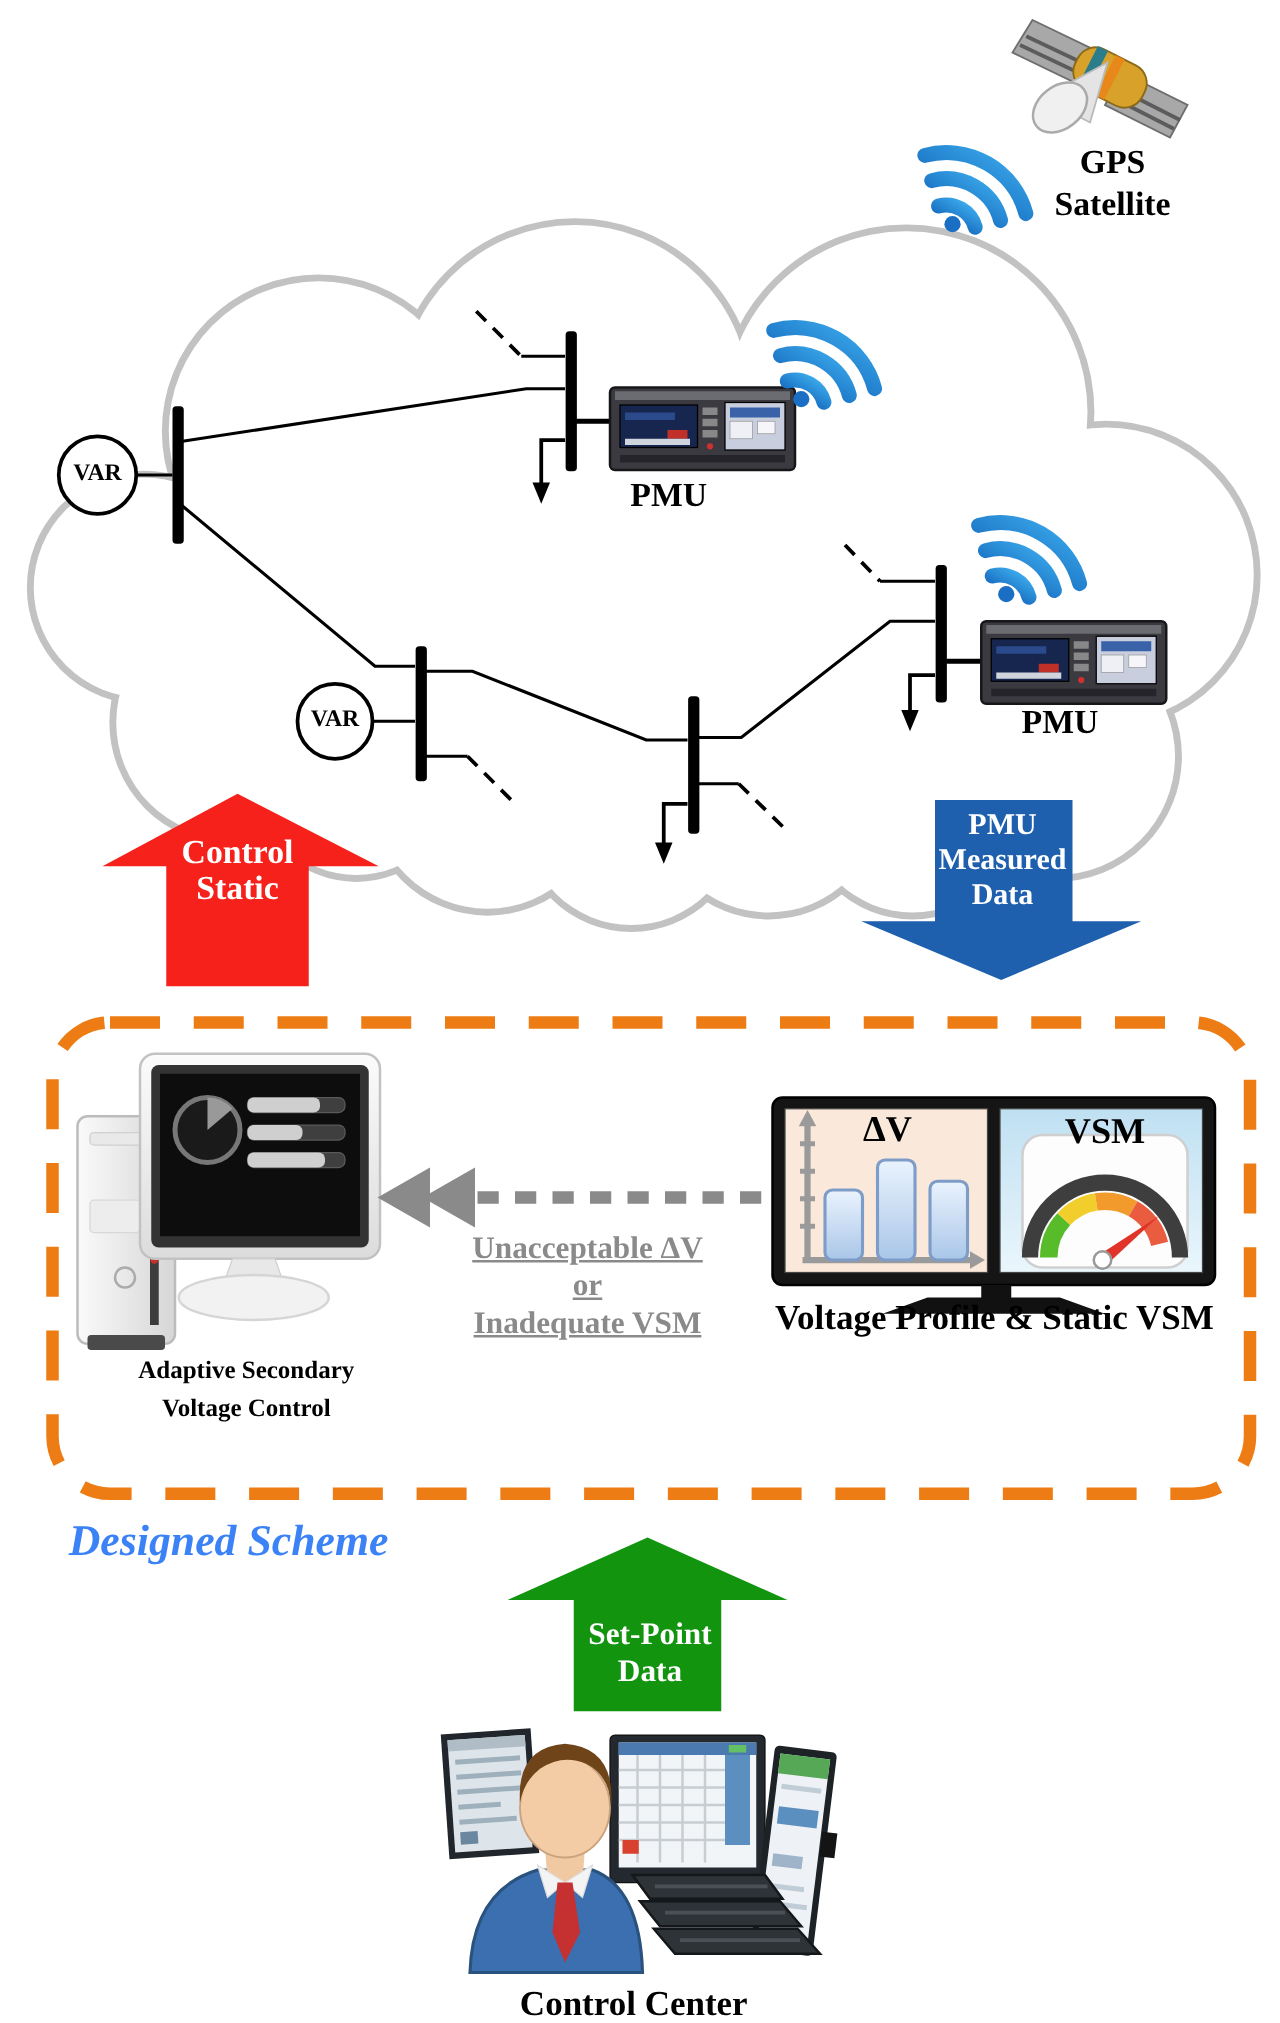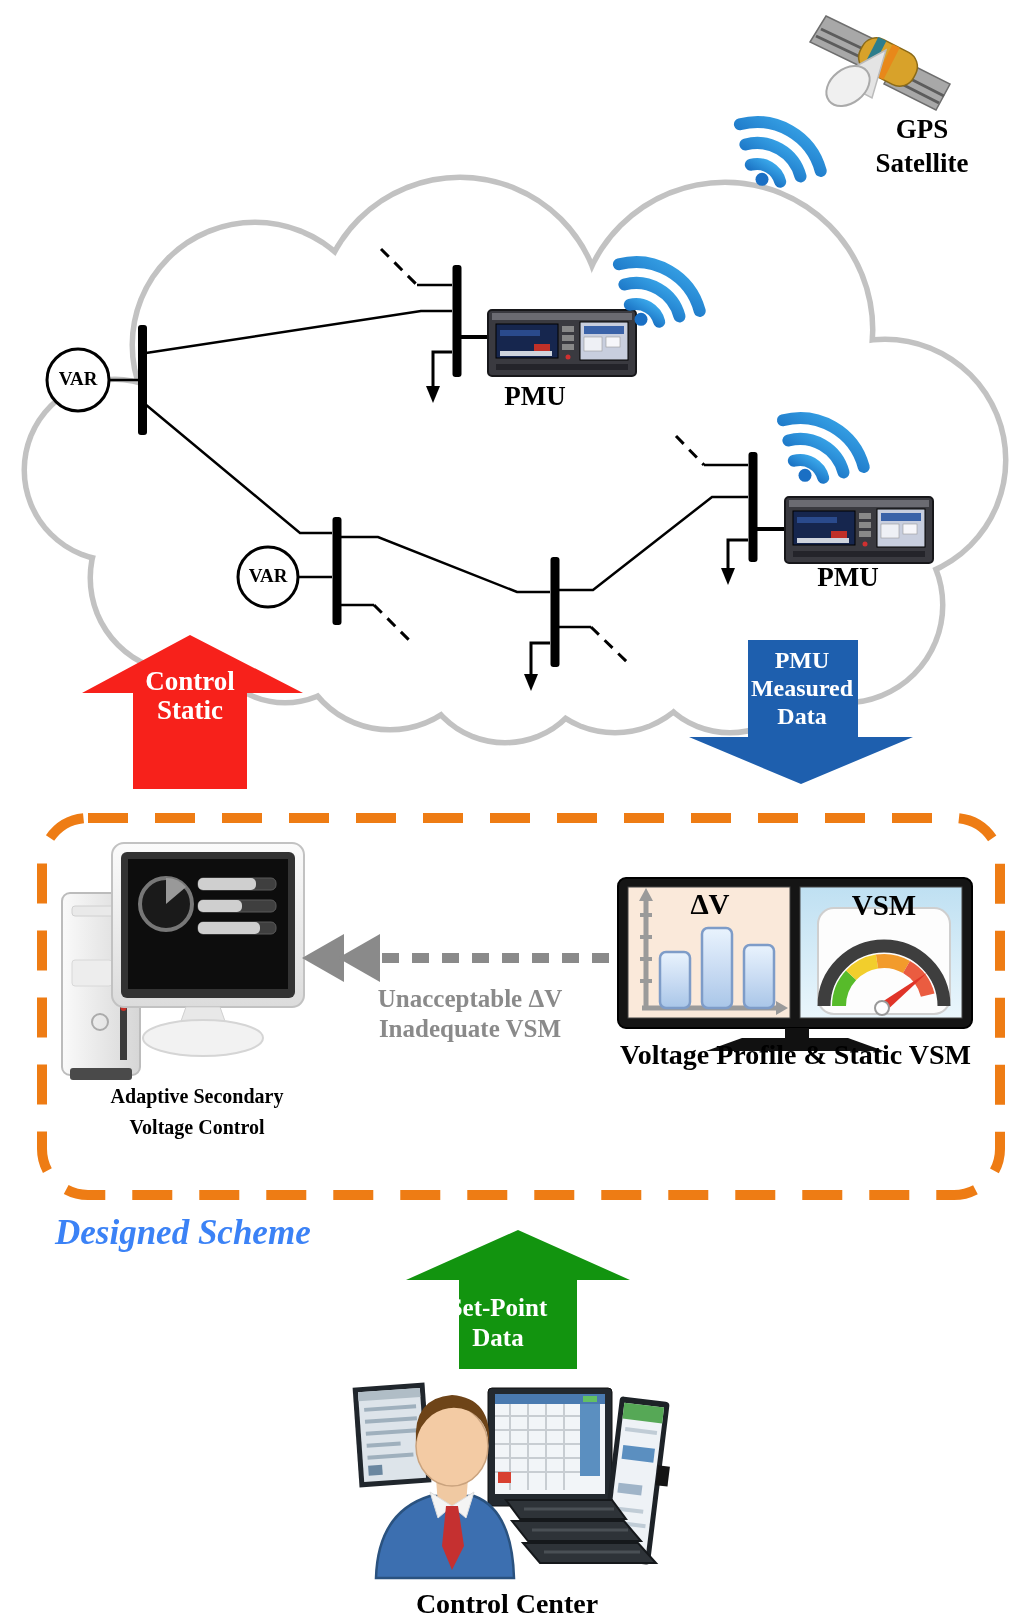--- a/index.html
+++ b/index.html
@@ -286,21 +286,21 @@
       <polygon points="436,1478 468,1478 466,1506 438,1506" fill="#f0c9a2"></polygon>
       <polygon points="430,1492 452,1506 438,1518" fill="#f4f4f4" stroke="#ddd"></polygon>
       <polygon points="474,1492 452,1506 466,1518" fill="#f4f4f4" stroke="#ddd"></polygon>
       <polygon points="446,1506 458,1506 464,1546 452,1570 442,1546" fill="#c53030"></polygon>
       <ellipse cx="452" cy="1446" rx="36" ry="40" fill="#f3cba4" stroke="#caa37e" stroke-width="1.5"></ellipse>
       <path d="M416,1442 Q413,1398 452,1395 Q492,1398 489,1444 Q487,1420 469,1411 Q450,1403 432,1415 Q419,1425 416,1442 Z" fill="#6e4418"></path>
     </g>
   </g>
 </svg>
 
-<div class="lbl" style="left:842px;top:112px;width:160px;font-size:27px;line-height:34px;">
+<div class="lbl" style="left:810px;top:112px;width:160px;font-size:27px;line-height:34px;">
   <span>GPS</span>
   <span>Satellite</span>
 </div>
 
 <div class="lbl" style="left:48px;top:368px;width:60px;font-size:19px;">VAR</div>
 <div class="lbl" style="left:238px;top:565px;width:60px;font-size:19px;">VAR</div>
 
 <div class="lbl" style="left:485px;top:381px;width:100px;font-size:27px;">PMU</div>
 <div class="lbl" style="left:798px;top:562px;width:100px;font-size:27px;">PMU</div>
 
@@ -311,35 +311,36 @@
 
 <div class="lbl white" style="left:737px;top:646px;width:130px;font-size:24px;line-height:28px;">
   <span>PMU</span>
   <span>Measured</span>
   <span>Data</span>
 </div>
 
 <div class="lbl" style="left:660px;top:888px;width:100px;font-size:29px;">ΔV</div>
 <div class="lbl" style="left:834px;top:889px;width:100px;font-size:29px;">VSM</div>
 
-<div class="lbl gray" style="left:320px;top:984px;width:300px;font-size:25px;line-height:30px;">
+<div class="lbl gray" style="left:320px;top:984px;width:300px;font-size:25px;line-height:30px;text-decoration:underline;">
   <span>Unacceptable ΔV</span>
+  <span>or</span>
   <span>Inadequate VSM</span>
 </div>
 
 <div class="lbl" style="left:42px;top:1081px;width:310px;font-size:20px;line-height:31px;">
   <span>Adaptive Secondary</span>
   <span>Voltage Control</span>
 </div>
 
 <div class="lbl" style="left:593px;top:1039px;width:405px;font-size:28px;line-height:31px;">
   <span>Voltage Profile &amp; Static VSM</span>
 </div>
 
 <div class="lbl orange" style="left:55px;top:1213px;width:340px;font-size:35px;text-align:left;">Designed Scheme</div>
 
-<div class="lbl white" style="left:430px;top:1293px;width:136px;font-size:25px;line-height:30px;">
+<div class="lbl white" style="left:452px;top:1293px;width:136px;font-size:25px;line-height:30px;">
   <span>Set-Point</span>
   <span>Data</span>
 </div>
 
 <div class="lbl" style="left:375px;top:1588px;width:264px;font-size:28px;">Control Center</div>
 </div>
 
 </body></html>

